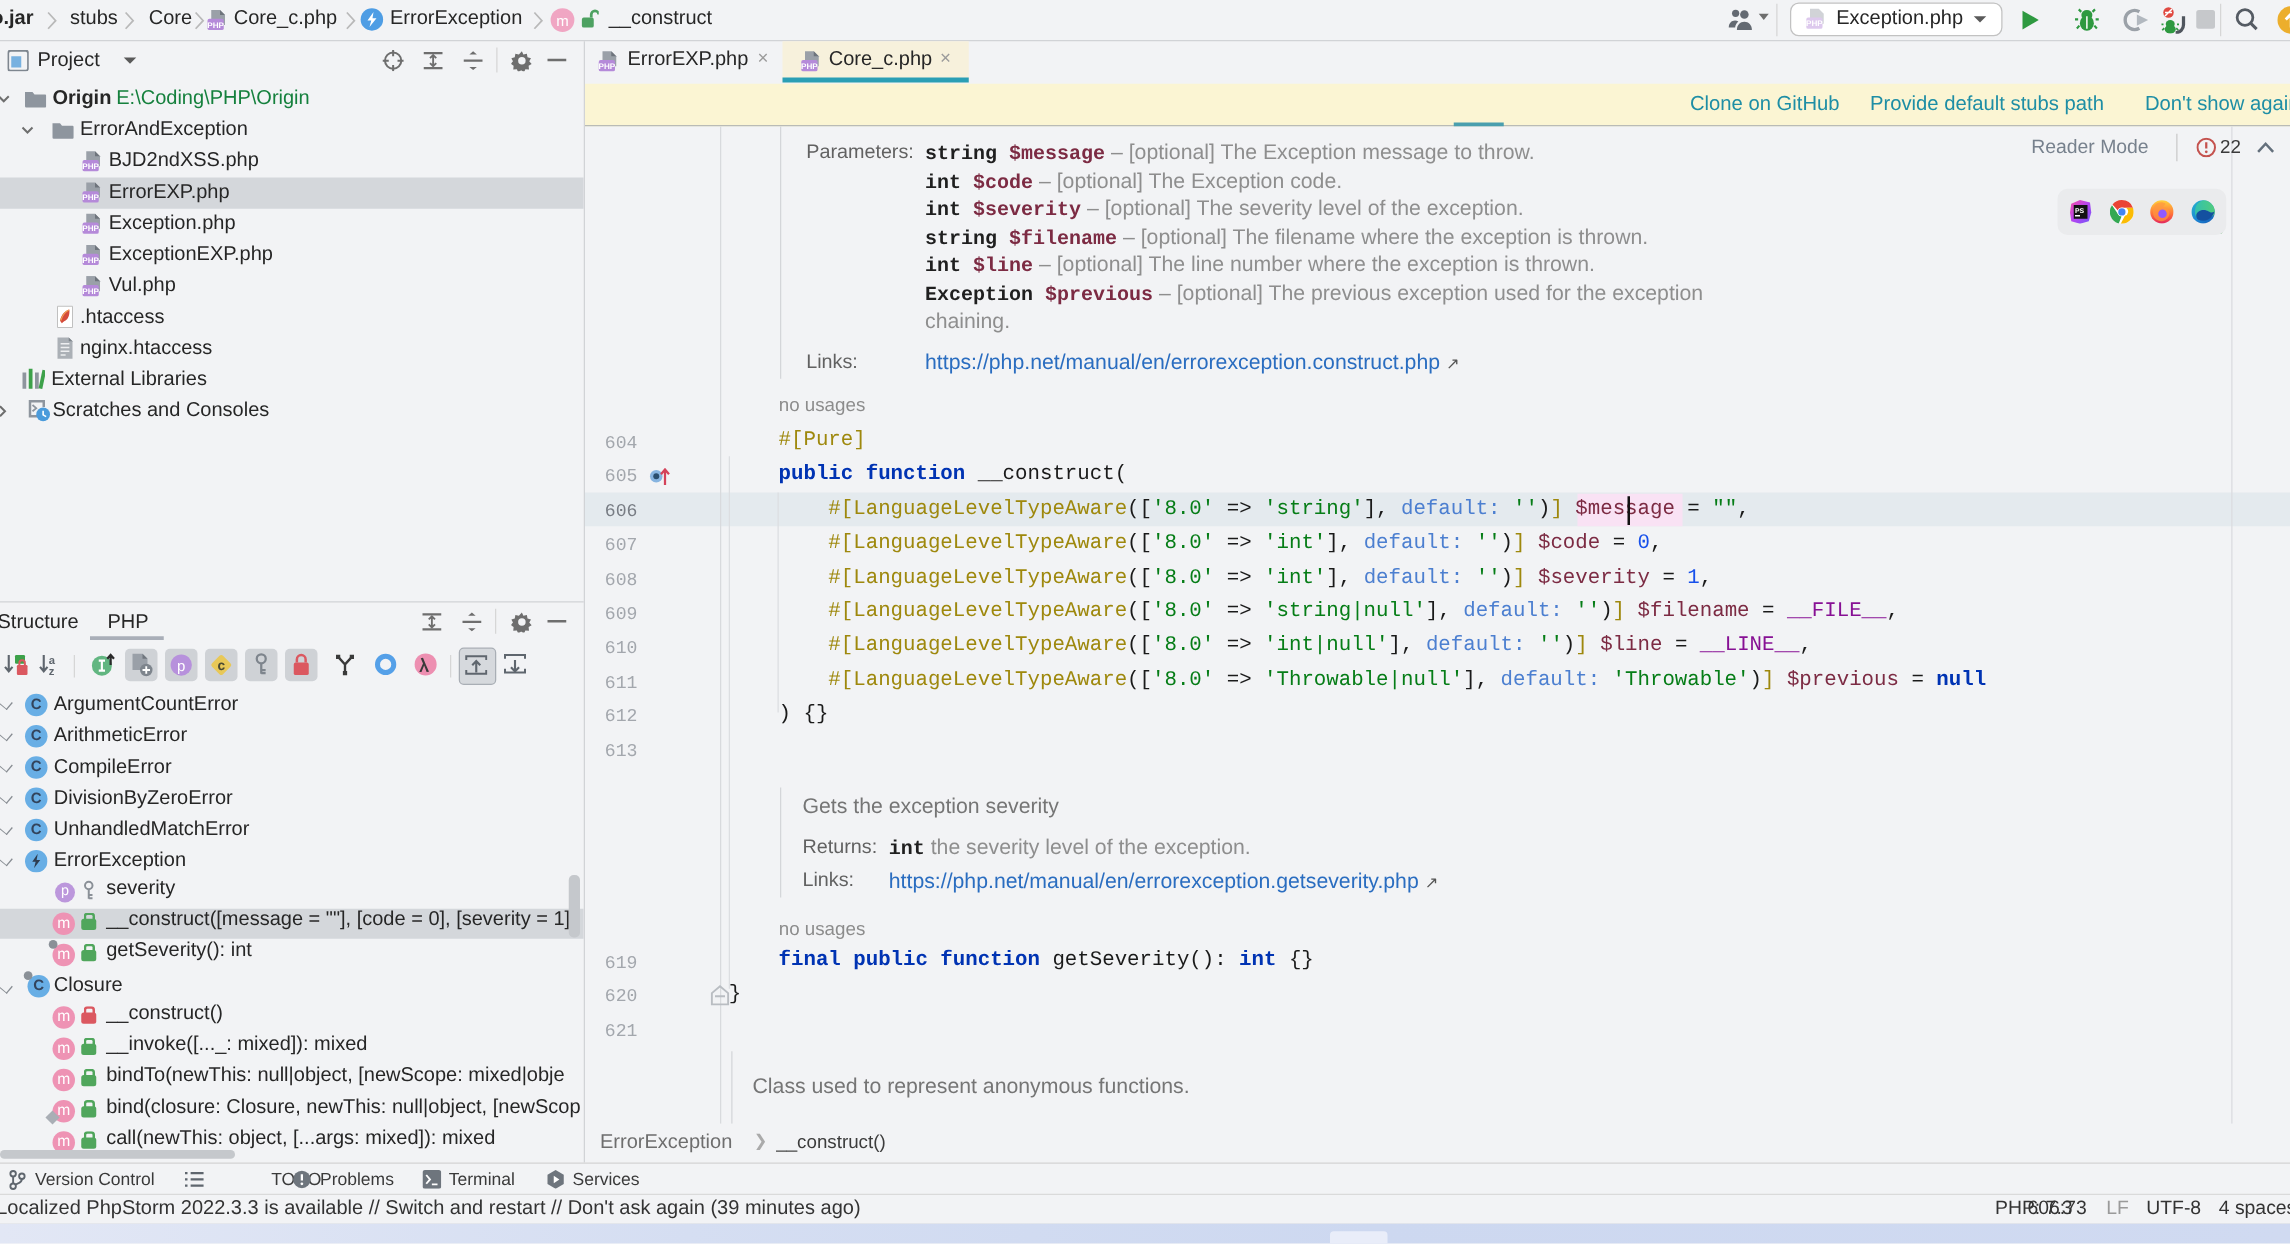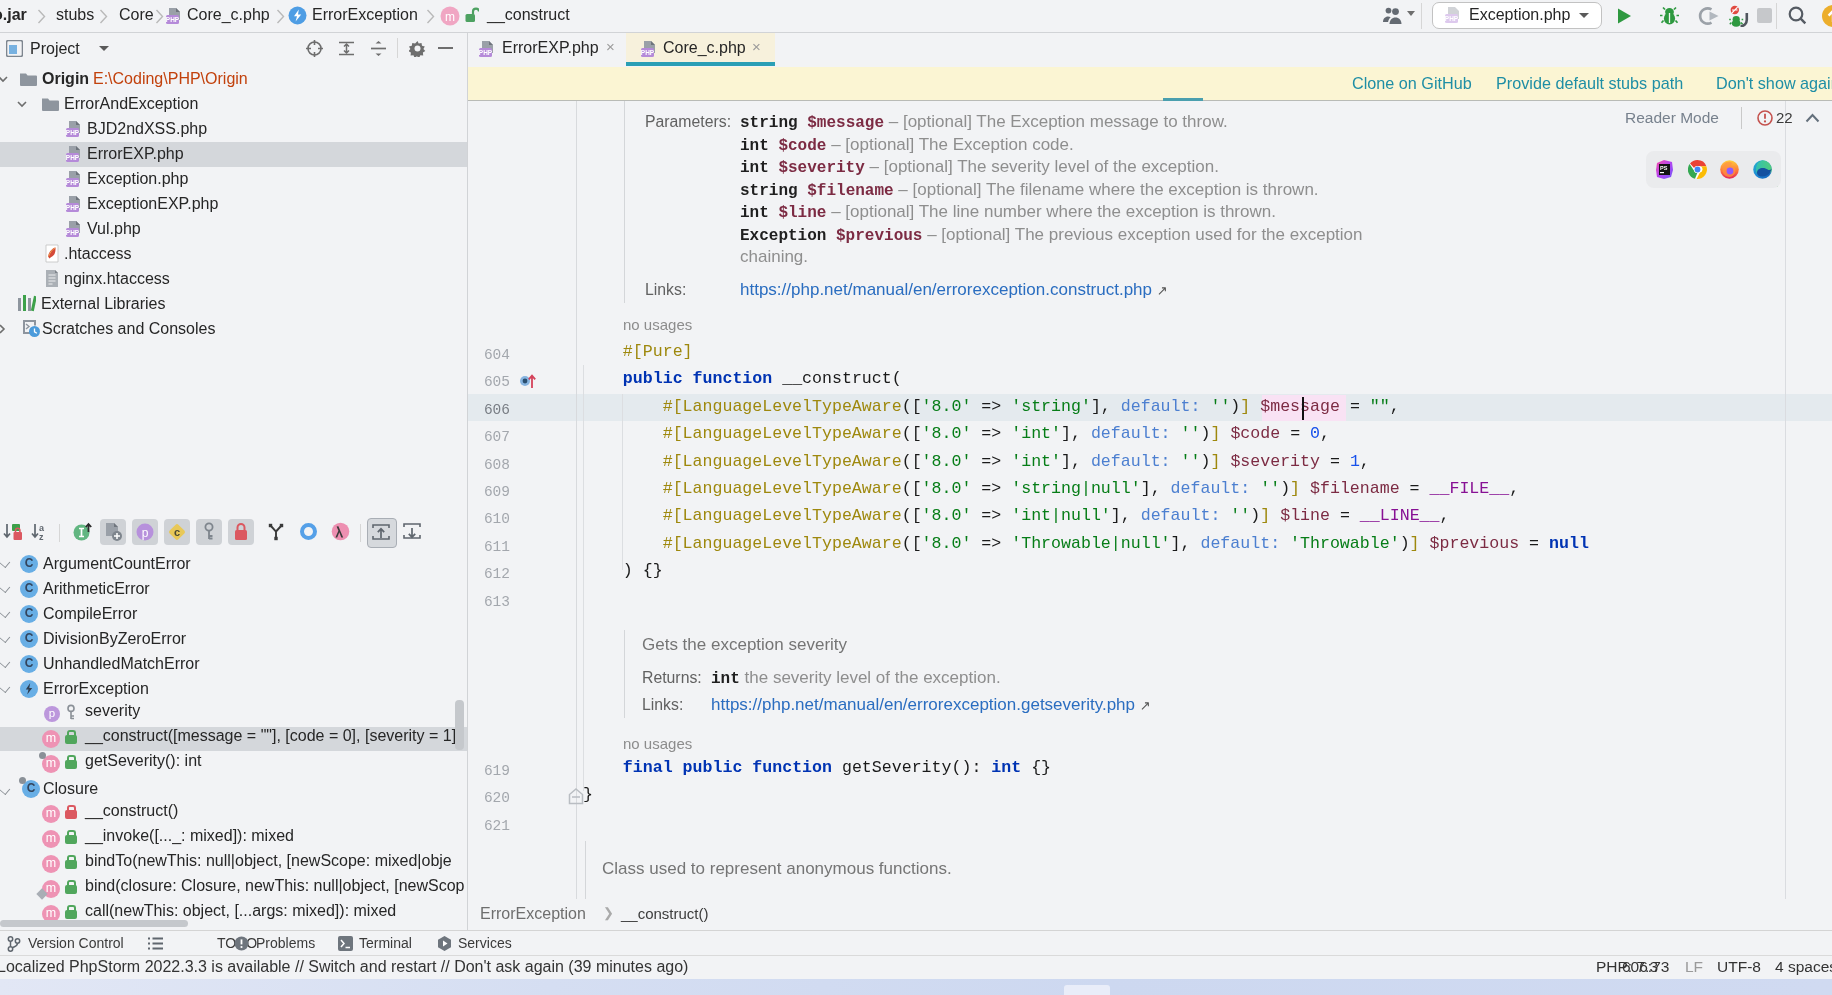--- a/index.html
+++ b/index.html
@@ -171,21 +171,21 @@
 
     <div class="abs" style="left:0;top:79px;width:467px;height:25px;background:#D4D7DB;"></div>
 
     <svg class="abs" style="left:-3px;top:10px;" width="12" height="12" viewBox="0 0 12 12">
         <path d="M2 4l4 4 4-4" fill="none" stroke="#6E6E6E" stroke-width="1.6"></path>
       </svg>
     <svg class="abs" style="left:19px;top:8px;" width="18" height="16" viewBox="0 0 18 16">
         <path d="M1 2.5h6l1.6 2H17a1 1 0 0 1 1 1V14a1 1 0 0 1-1 1H2a1 1 0 0 1-1-1z" fill="#8E959E"></path>
       </svg>
     <div class="row treetxt" style="left:42px;top:7px;font-weight:bold;">Origin</div>
-    <div class="row treetxt" style="left:93px;top:7px;color:#c2410c;">E:\Coding\PHP\Origin</div>
+    <div class="row treetxt" style="left:93px;top:7px;color:#15803d;">E:\Coding\PHP\Origin</div>
 
     <svg class="abs" style="left:16px;top:35px;" width="12" height="12" viewBox="0 0 12 12">
         <path d="M2 4l4 4 4-4" fill="none" stroke="#6E6E6E" stroke-width="1.6"></path>
       </svg>
     <svg class="abs" style="left:41px;top:33px;" width="18" height="16" viewBox="0 0 18 16">
         <path d="M1 2.5h6l1.6 2H17a1 1 0 0 1 1 1V14a1 1 0 0 1-1 1H2a1 1 0 0 1-1-1z" fill="#8E959E"></path>
       </svg>
     <div class="row treetxt" style="left:64px;top:32px;">ErrorAndException</div>
 
     <svg class="abs" style="left:65px;top:57px;" width="17" height="18" viewBox="0 0 17 18">
@@ -252,20 +252,39 @@
       </svg>
     <svg class="abs" style="left:22px;top:255px;" width="19" height="20" viewBox="0 0 19 20">
       <path d="M1 2h13v5.5h-2V4H3v10h5V16H1z" fill="#8E959E"></path>
       <path d="M4 6l3 2.5L4 11" fill="none" stroke="#8E959E" stroke-width="1.4"></path>
       <circle cx="12.5" cy="13.5" r="5.5" fill="#4B9BDB"></circle>
       <path d="M12.5 10.5v3.4l2.4 1.4" stroke="#fff" stroke-width="1.3" fill="none"></path>
     </svg>
     <div class="row treetxt" style="left:42px;top:257px;">Scratches and Consoles</div>
   </div>
 
+  <div id="structhead" class="abs" style="left:0;top:481px;width:467px;height:31px;border-top:1px solid #D1D3D6;">
+    <div class="row" style="left:-2px;top:7px;font-size:16px;color:#262626;">Structure</div>
+    <div class="row" style="left:86px;top:7px;font-size:16px;color:#262626;">PHP</div>
+    <div class="abs" style="left:72px;top:27px;width:59px;height:3px;background:#A9AEB8;"></div>
+    <svg class="abs" style="left:337px;top:7px;" width="17" height="17" viewBox="0 0 17 17">
+      <path d="M1 2.5h15M1 14.5h15" stroke="#6E6E6E" stroke-width="1.7"></path>
+      <path d="M8.5 5v7M6 6.5l2.5-2.5L11 6.5M6 10.5l2.5 2.5L11 10.5" stroke="#6E6E6E" stroke-width="1.5" fill="none"></path>
+    </svg>
+    <svg class="abs" style="left:369px;top:7px;" width="17" height="17" viewBox="0 0 17 17">
+      <path d="M1 8.5h15" stroke="#6E6E6E" stroke-width="1.7"></path>
+      <path d="M5.5 3.5L8.5 1l3 2.5M5.5 13.5L8.5 16l3-2.5" fill="#6E6E6E"></path>
+    </svg>
+    <div class="abs" style="left:396px;top:5px;width:1px;height:20px;background:#D6D6D6;"></div>
+    <svg class="abs" style="left:409px;top:7px;" width="17" height="17" viewBox="0 0 17 17">
+      <path d="M8.5 1l1.2 2.6 2.8-.6 .5 2.8 2.8 .7-1.4 2.5 1.9 2.1-2.4 1.5 .3 2.9-2.9-.2-1.1 2.7-2.3-1.8-2.3 1.8-1.1-2.7-2.9 .2 .3-2.9-2.4-1.5 1.9-2.1-1.4-2.5 2.8-.7 .5-2.8 2.8 .6z" fill="#6E6E6E"></path>
+      <circle cx="8.5" cy="8.5" r="3" fill="#F2F3F5"></circle>
+    </svg>
+    <div class="abs" style="left:438px;top:14px;width:15px;height:2.4px;background:#6E6E6E;"></div>
+  </div>
   <div id="structbar" class="abs" style="left:0;top:513px;width:467px;height:35px;">
     <svg class="abs" style="left:2px;top:9px;" width="21" height="20" viewBox="0 0 21 20">
       <path d="M5 2v13M2 11.5L5 15l3-3.5" fill="none" stroke="#5F666E" stroke-width="1.7"></path>
       <rect x="10" y="2" width="8" height="7" rx="1" fill="#3DA14A"></rect>
       <rect x="11.5" y="10" width="8.5" height="8" rx="1" fill="#DB5860"></rect>
       <path d="M13.5 10v-1.6a2.2 2.2 0 0 1 4.4 0V10" fill="none" stroke="#DB5860" stroke-width="1.6"></path>
     </svg>
     <svg class="abs" style="left:30px;top:9px;" width="20" height="20" viewBox="0 0 20 20">
       <path d="M5 2v13M2 11.5L5 15l3-3.5" fill="none" stroke="#5F666E" stroke-width="1.7"></path>
       <text x="9" y="9" font-size="9" fill="#5F666E" font-weight="bold" font-family="Liberation Sans">a</text>

